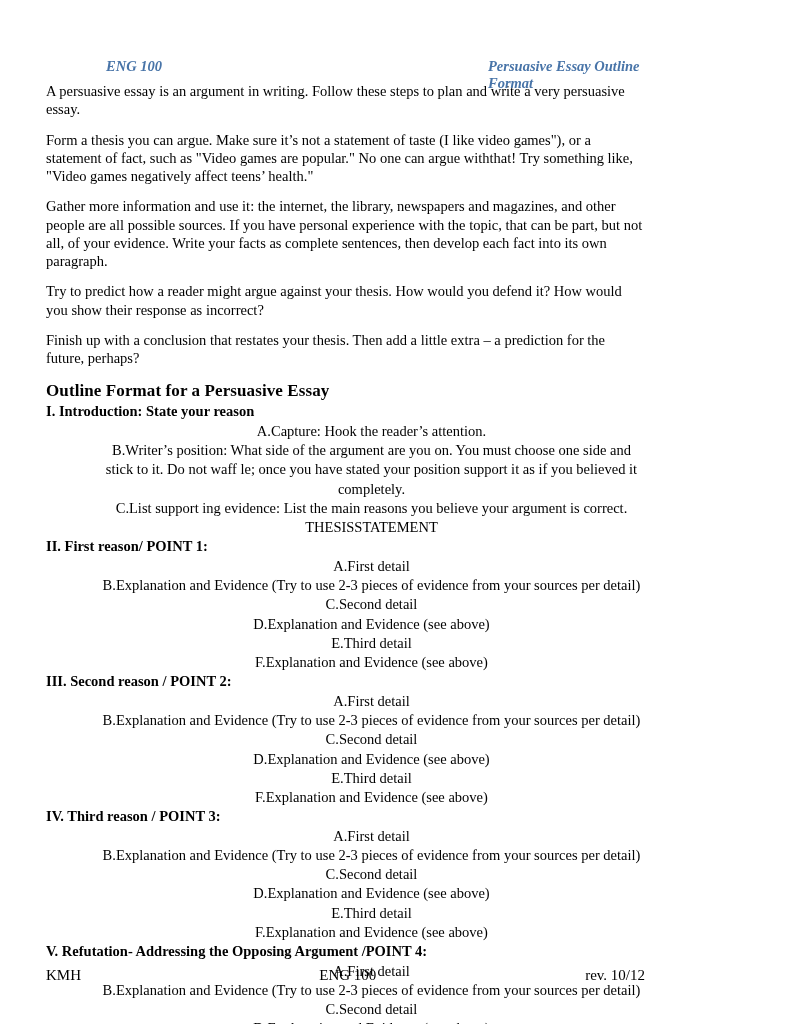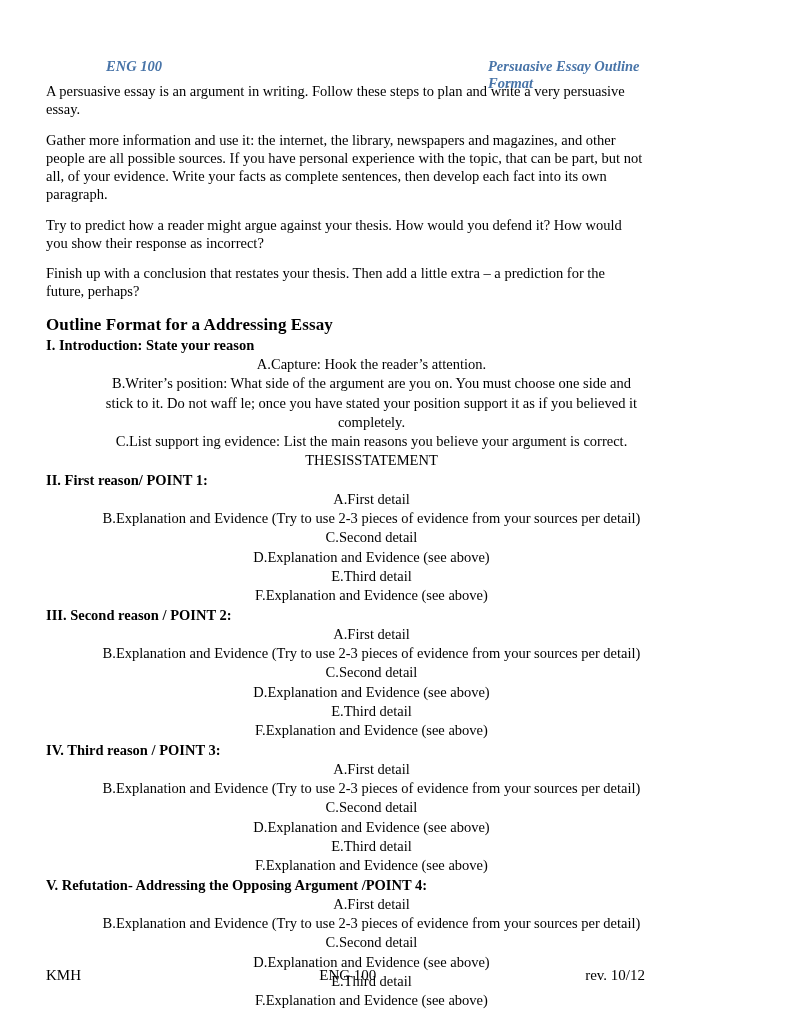--- a/index.html
+++ b/index.html
@@ -85,25 +85,26 @@
 
 <div class="page">
 
   <div class="header">
     <span class="course">ENG 100</span>
     <span class="doctitle">Persuasive Essay Outline Format</span>
   </div>
 
 
   <p class="body">A persuasive essay is an argument in writing. Follow these steps to plan and write a very persuasive essay.</p>
+  <p class="body">Form a thesis you can argue. Make sure it’s not a statement of taste (I like video games"), or a statement of fact, such as "Video games are popular." No one can argue withthat! Try something like, "Video games negatively affect teens’ health."</p>
   <p class="body">Gather more information and use it: the internet, the library, newspapers and magazines, and other people are all possible sources. If you have personal experience with the topic, that can be part, but not all, of your evidence. Write your facts as complete sentences, then develop each fact into its own paragraph.</p>
   <p class="body"> Try to predict how a reader might argue against your thesis. How would you defend it? How would you show their response as incorrect?</p>
   <p class="body">Finish up with a conclusion that restates your thesis. Then add a little extra – a prediction for the future, perhaps?</p>
 
-  <h1 class="section">Outline Format for a Addressing Essay</h1>
+  <h1 class="section">Outline Format for a Persuasive Essay</h1>
 
   <div class="outline">
 
     <div class="lvl1">I. Introduction: State your reason</div>
     <div class="lvl2-flow">
       <span class="ltr">A.</span><span>Capture: Hook the reader’s attention.</span>
     </div>
     <div class="lvl2-flow">
       <span class="ltr">B.</span><span>Writer’s position: What side of the argument are you on. You must choose one side and stick to it. Do not waff le; once you have stated your position support it as if you believed it completely.</span>
     </div>

